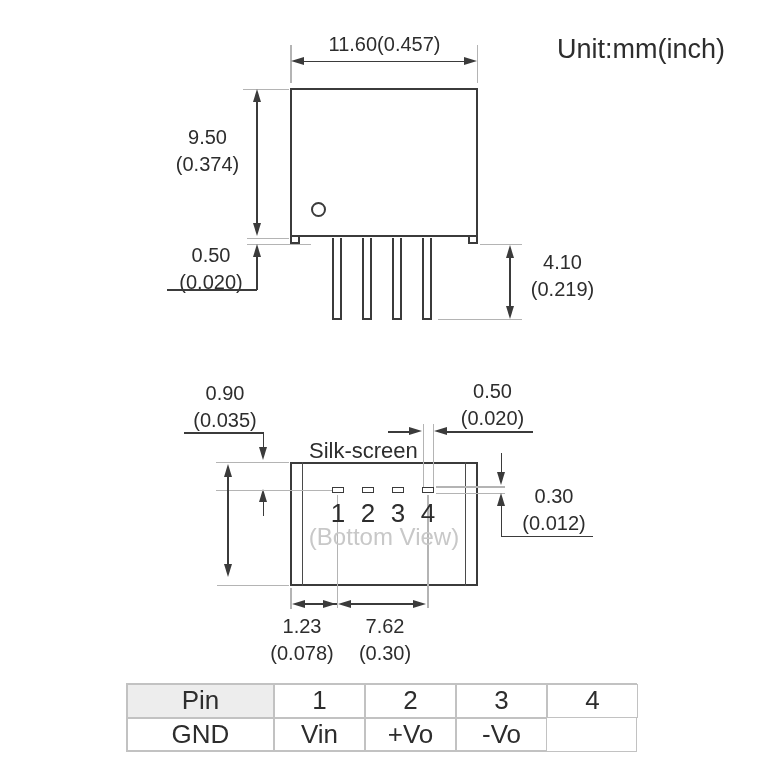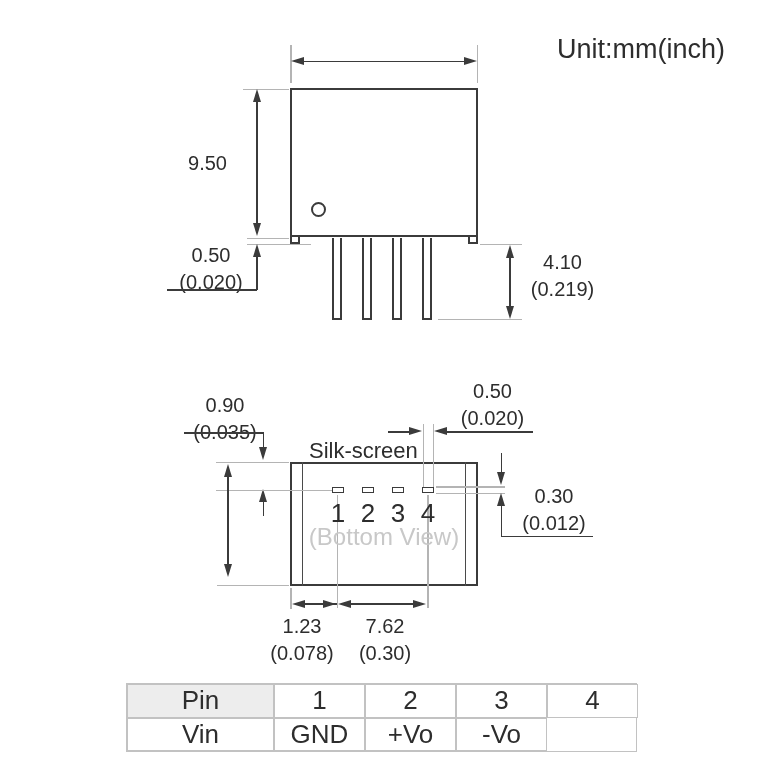--- a/index.html
+++ b/index.html
@@ -45,32 +45,34 @@
 
 <div id="canvas">
 
   <div class="lbl" style="left:557px;top:34px;font-size:27px;">Unit:mm(inch)</div>
 
   <div class="ex" style="left:290px;top:45px;width:1.5px;height:38px;"></div>
   <div class="ex" style="left:476.5px;top:45px;width:1.5px;height:38px;"></div>
   <div class="ln" style="left:297px;top:60.5px;width:175px;height:1.6px;"></div>
   <div class="ah l" style="left:291px;top:57px;"></div>
   <div class="ah r" style="left:464px;top:57px;"></div>
+  <div class="dim" style="left:297px;top:31px;width:175px;">11.60(0.457)</div>
 
   <div class="shape" style="left:290px;top:88px;width:188px;height:149px;"></div>
   <div class="shape" style="left:311px;top:202px;width:15px;height:15px;border-radius:50%;"></div>
   <div class="shape" style="left:290px;top:237px;width:10px;height:7px;border-top:none;"></div>
   <div class="shape" style="left:468px;top:237px;width:10px;height:7px;border-top:none;"></div>
   <div class="shape" style="left:332px;top:238px;width:10px;height:82px;border-top:none;"></div>
   <div class="shape" style="left:362px;top:238px;width:10px;height:82px;border-top:none;"></div>
   <div class="shape" style="left:392px;top:238px;width:10px;height:82px;border-top:none;"></div>
   <div class="shape" style="left:422px;top:238px;width:10px;height:82px;border-top:none;"></div>
 
-  <div class="dim" style="left:160px;top:150px;width:95px;">
+  <div class="dim" style="left:160px;top:124px;width:95px;">
     <div>9.50</div>
+    <div>(0.374)</div>
   </div>
   <div class="ex" style="left:243px;top:88.5px;width:46px;height:1.5px;"></div>
   <div class="ln" style="left:256px;top:95px;width:1.6px;height:135px;"></div>
   <div class="ah u" style="left:253px;top:89px;"></div>
   <div class="ah d" style="left:253px;top:223px;"></div>
 
   <div class="dim" style="left:165px;top:242px;width:92px;">
     <div>0.50</div>
     <div>(0.020)</div>
   </div>
@@ -104,21 +106,21 @@
   <div class="shape thin" style="left:422px;top:487px;width:12px;height:6px;"></div>
 
   <div class="pinnum" style="left:326px;top:498px;">1</div>
   <div class="pinnum" style="left:356px;top:498px;">2</div>
   <div class="pinnum" style="left:386px;top:498px;">3</div>
   <div class="pinnum" style="left:416px;top:498px;">4</div>
 
   <div class="lbl" style="left:290px;top:523px;width:188px;text-align:center;font-size:24px;color:var(--muted);">(Bottom View)</div>
   <div class="lbl" style="left:309px;top:438px;font-size:22px;">Silk-screen</div>
 
-  <div class="dim" style="left:186px;top:392px;width:78px;">
+  <div class="dim" style="left:186px;top:380px;width:78px;">
     <div>0.90</div>
     <div>(0.035)</div>
   </div>
   <div class="ln" style="left:184px;top:432px;width:80px;height:1.6px;"></div>
   <div class="ln" style="left:262.5px;top:432px;width:1.6px;height:17px;"></div>
   <div class="ah d" style="left:259px;top:447px;"></div>
   <div class="ah u" style="left:259px;top:489px;"></div>
   <div class="ln" style="left:262.5px;top:500px;width:1.6px;height:16px;"></div>
   <div class="ex" style="left:216px;top:461.5px;width:73px;height:1.5px;"></div>
   <div class="ex" style="left:216px;top:489.5px;width:116px;height:1.5px;"></div>
@@ -166,19 +168,19 @@
     <div>7.62</div>
     <div>(0.30)</div>
   </div>
 
   <div id="pin-table">
     <div class="cell head">Pin</div>
     <div class="cell">1</div>
     <div class="cell">2</div>
     <div class="cell">3</div>
     <div class="cell">4</div>
+    <div class="cell">GND</div>
     <div class="cell">Vin</div>
-    <div class="cell">GND</div>
     <div class="cell">+Vo</div>
     <div class="cell">-Vo</div>
   </div>
 
 </div>
 
 </body></html>

